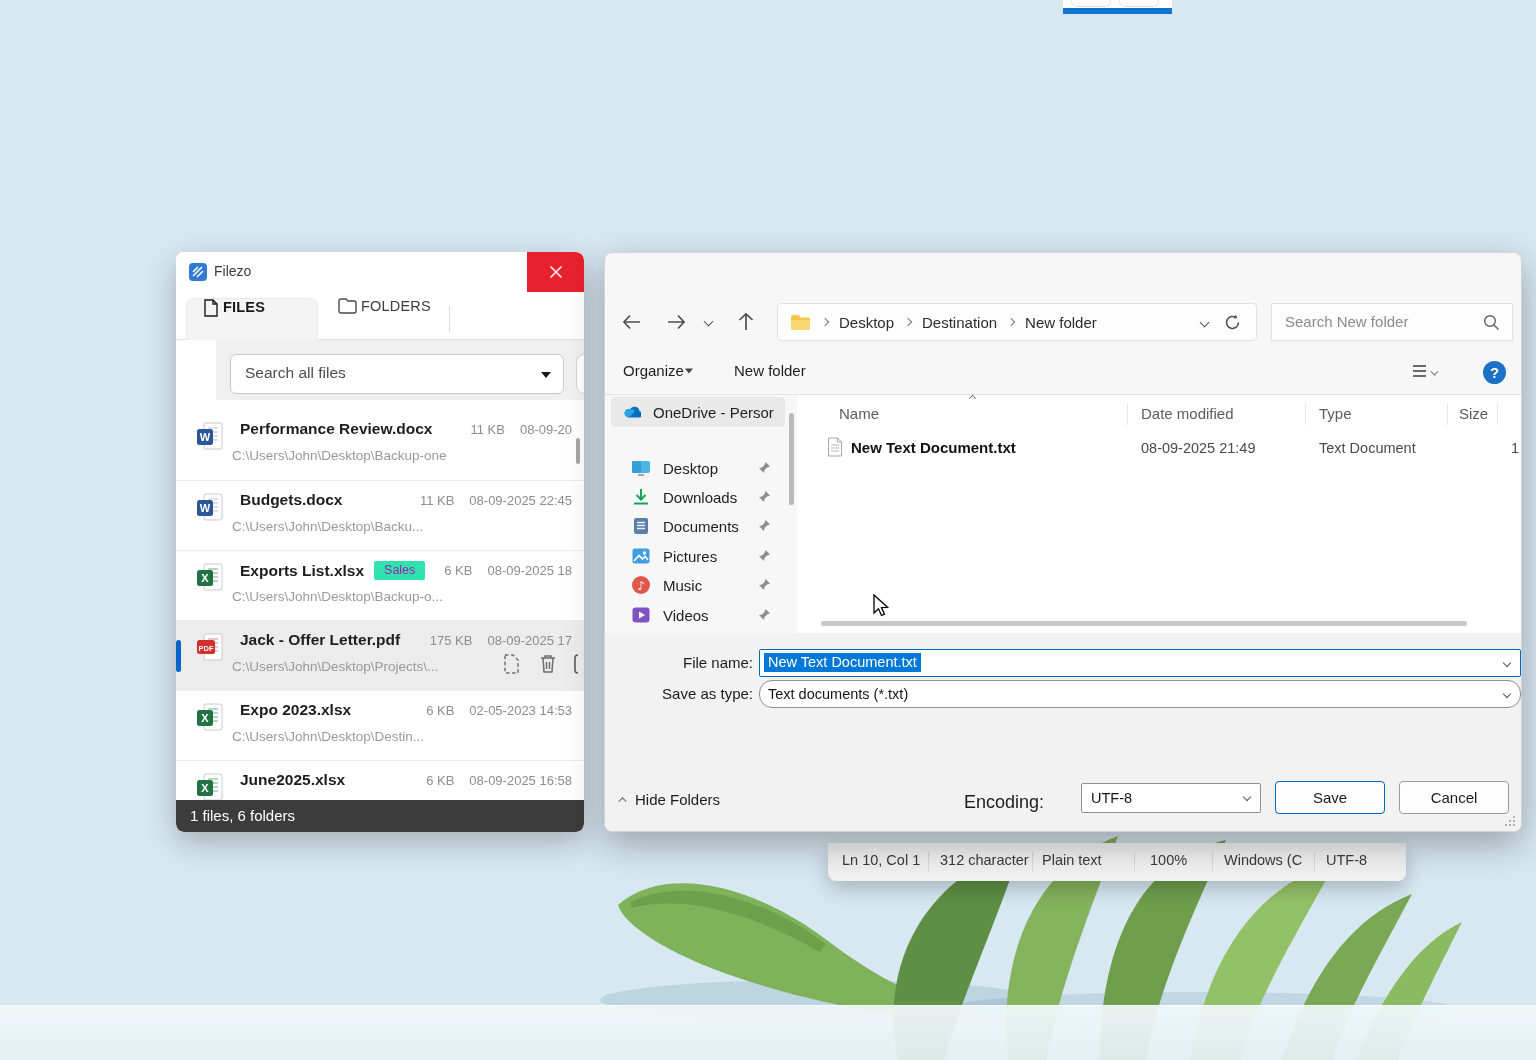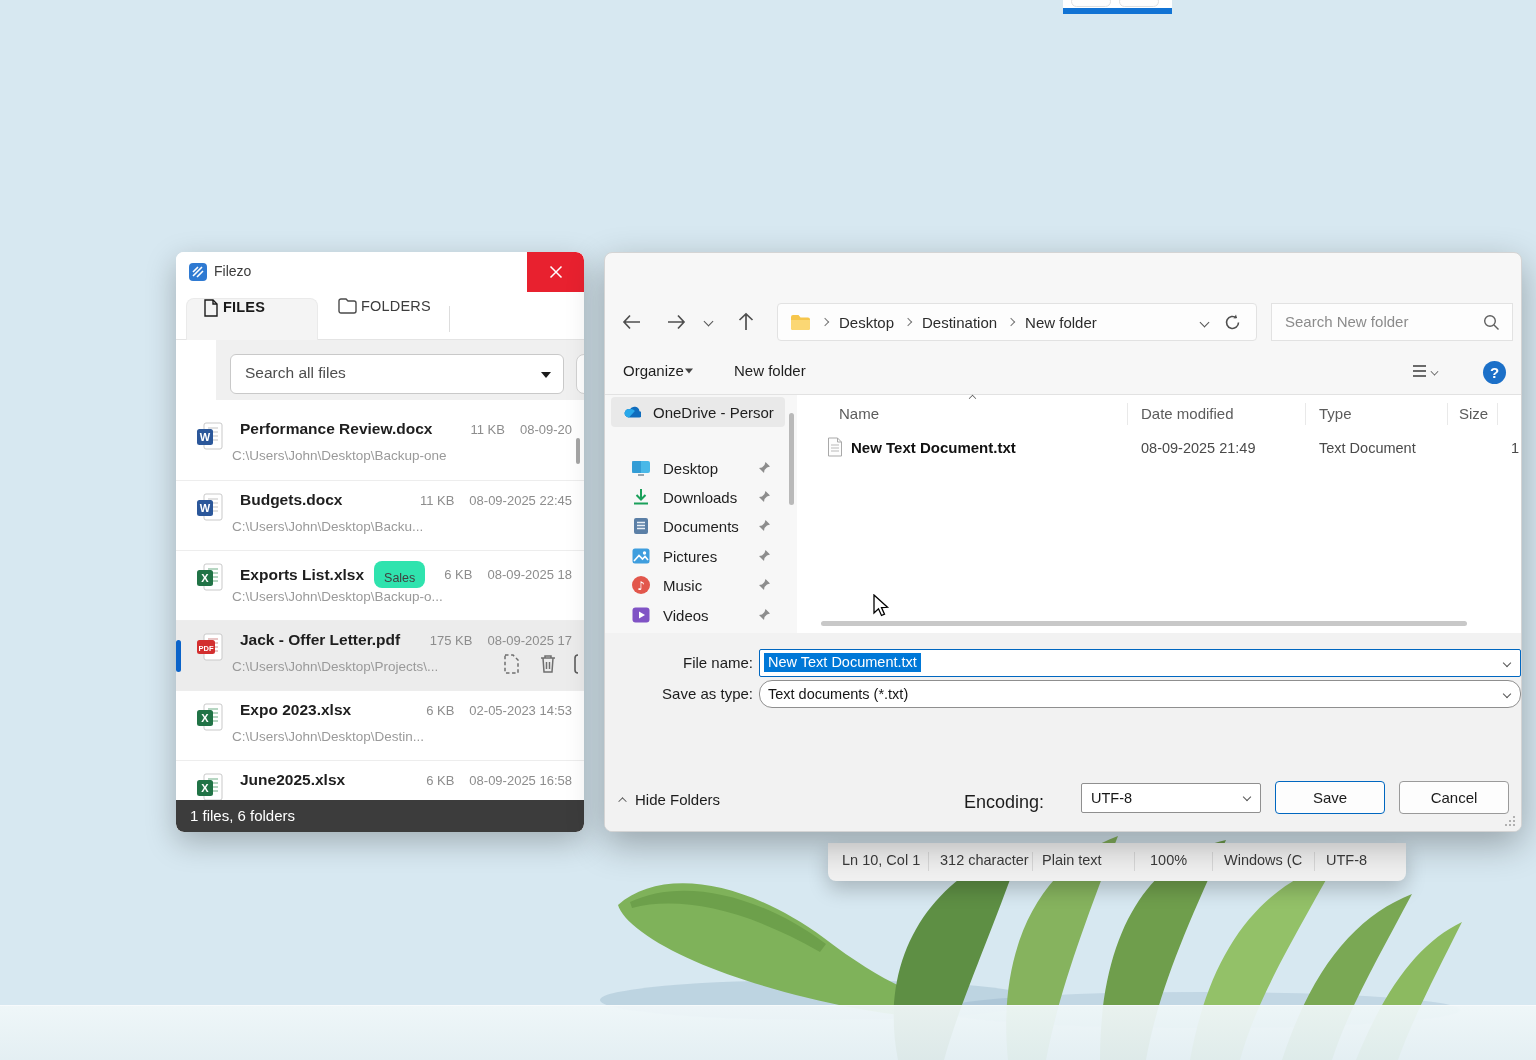--- a/index.html
+++ b/index.html
@@ -37,21 +37,21 @@
   .frow + .frow { border-top:1px solid #ededed; }
   .frow .l1 { position:absolute; left:64px; right:12px; top:10px; display:flex; align-items:center; gap:0; white-space:nowrap; overflow:hidden; }
   .frow .fname { font-size:15.5px; font-weight:700; color:#1e1e1e; }
   .frow .spacer { flex:1; min-width:6px; }
   .frow .fsize { font-size:13px; color:#8d8d8d; margin-right:15px; }
   .frow .fdate { font-size:13px; color:#8d8d8d; }
   .frow .l2 { position:absolute; left:56px; top:38px; font-size:13.5px; color:#9a9a9a; white-space:nowrap; }
   .frow .ficon { position:absolute; left:20px; top:12px; }
   .frow.selected { background:#ececec; }
   .sel-bar { position:absolute; left:0px; top:19px; width:5px; height:32px; border-radius:3px; background:#0a63c9; }
-  .tagpill { margin-left:10px; background:#2fe3ae; color:#404040; font-size:12.5px; padding:10px 10px 3px; border-radius:8px; }
+  .tagpill { margin-left:10px; background:#2fe3ae; color:#a21caf; font-size:12.5px; padding:2px 10px 3px; border-radius:2px; }
   .row-actions { position:absolute; right:-8px; top:32px; display:flex; gap:16px; }
   .fz-status { position:absolute; left:0; right:0; bottom:0; height:32px; background:#3c3c3c; color:#fff;
                font-size:15px; line-height:32px; padding-left:14px; border-radius:0 0 8px 8px; }
   .fz-scroll { position:absolute; right:4px; top:186px; width:4px; height:26px; background:#a6a6a6; border-radius:2px; }
 
   
   #savedlg { left:604px; top:252px; width:918px; height:580px; background:#f7f7f7; border-radius:8px;
              border:1px solid #d4d4d4; box-shadow:0 12px 36px rgba(0,0,0,.3); overflow:hidden; }
   #savedlg .titlebar { position:absolute; left:0; top:0; right:0; height:40px; }
   #savedlg .dlg-title { position:absolute; left:42px; top:11px; font-size:14.5px; color:#1f1f1f; }

